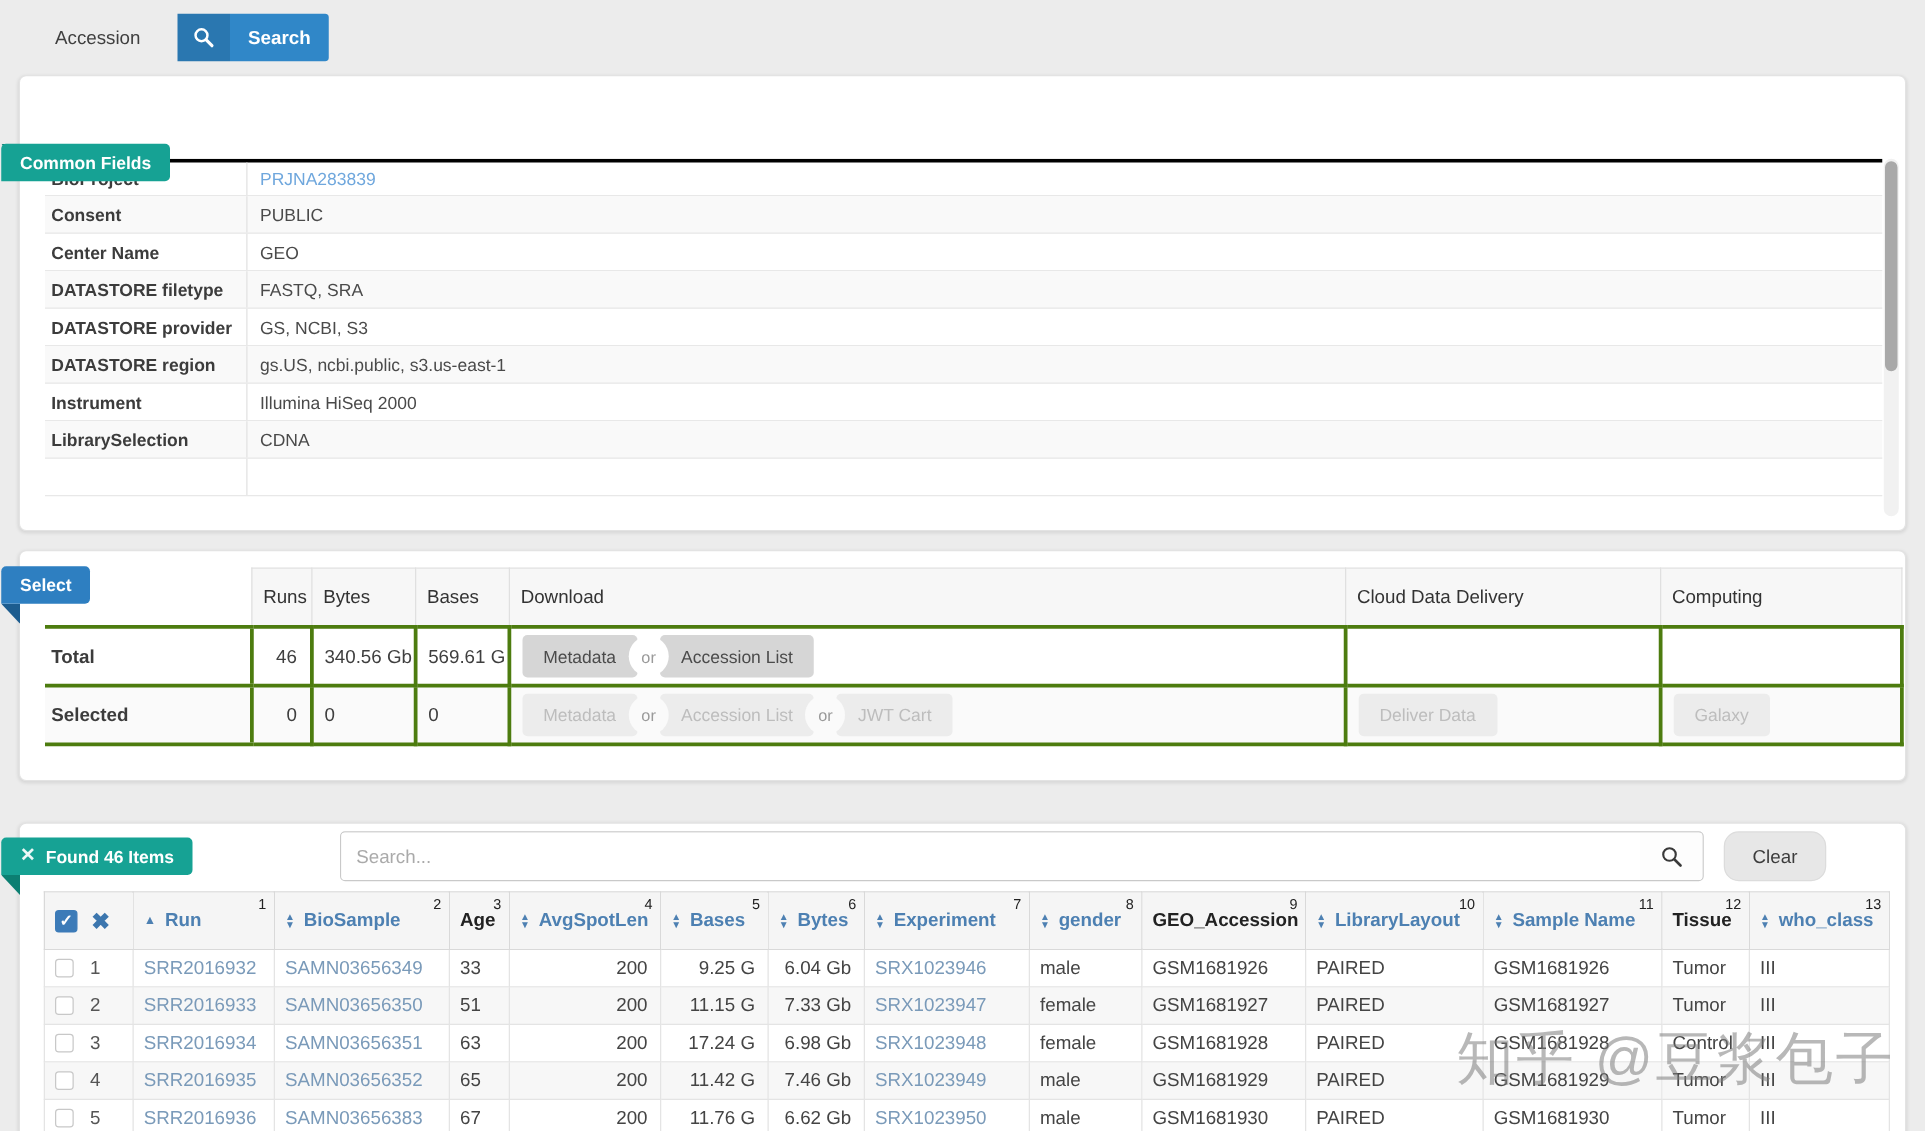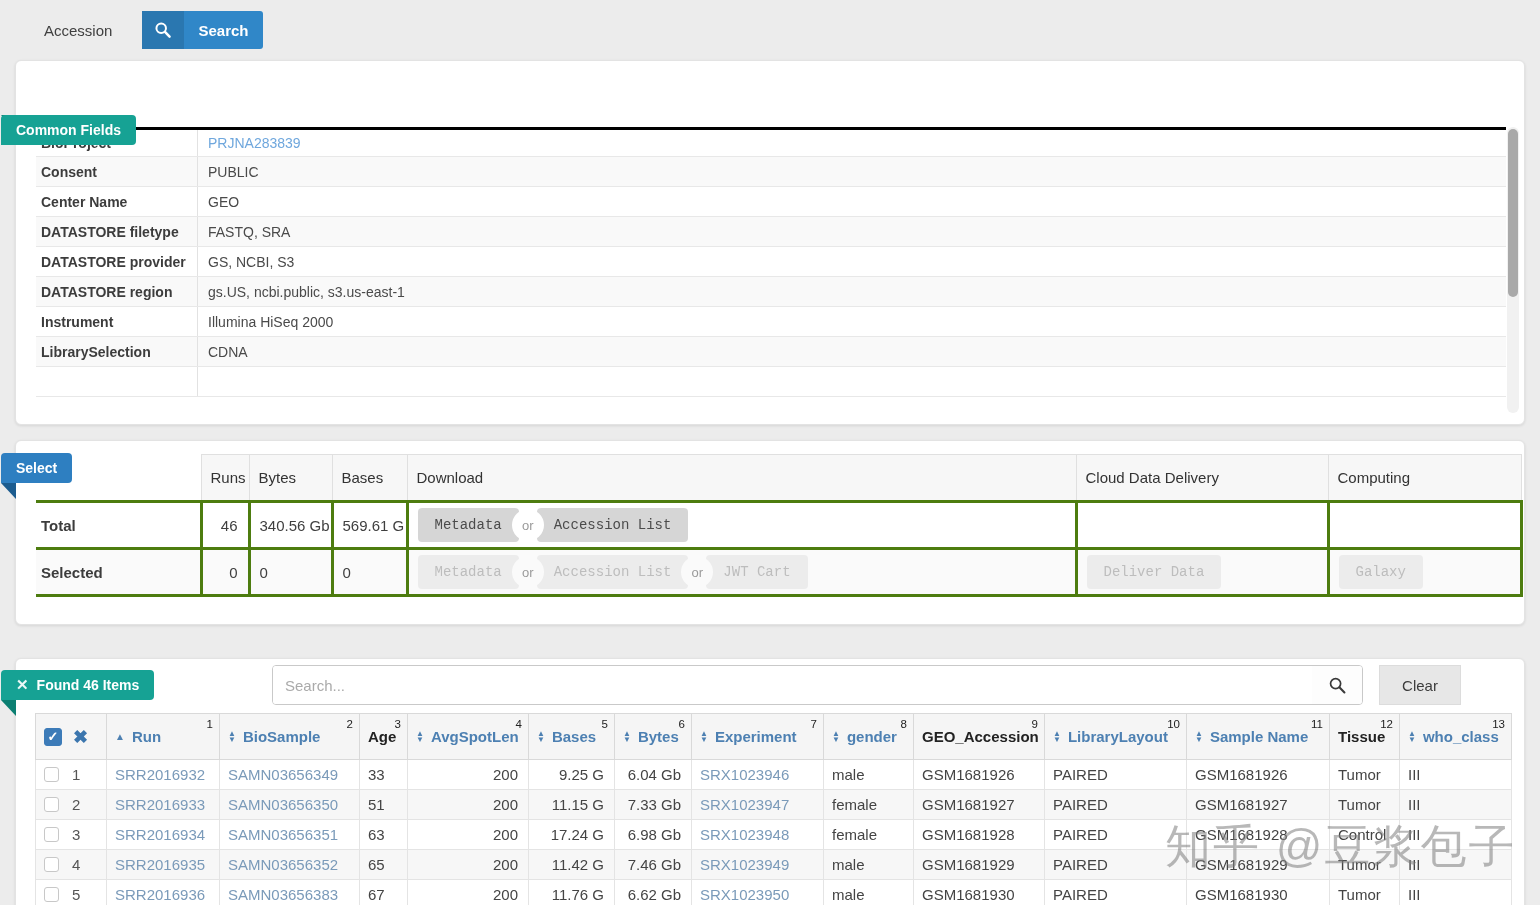--- a/index.html
+++ b/index.html
@@ -78,21 +78,21 @@
   .sel-table td { height:47px; font-size:15px; vertical-align:middle;margin-top:47px; }
   .sel-head td { background:#f7f7f7; border:1px solid #e0e0e0; color:#333; padding-left:9px; }
   .sel-head td.corner { background:transparent; border:none; }
   .sel-row td { border:3px solid #4d7c0f; padding-left:9px; }
   .sel-row td.sel-label { border-left:none; border-right:1px solid #e4e4e4; font-weight:bold; color:#3c3c3c; padding-left:5px; }
   .sel-row.row-selected td { background:#fafafa; }
   td.num-right { text-align:right; padding-right:10px; padding-left:0; }
   .btn-or-group { display:flex; align-items:center; }
   .gbtn {
     height:34px; padding:0 17px; border:none; border-radius:4px; background:#d6d6d6;
-    color:#4b4b4b; font-size:14px; cursor:pointer; font-family:Liberation Mono, monospace;
+    color:#4b4b4b; font-size:14px; cursor:pointer; font-family:Liberation Sans, sans-serif;
     white-space:nowrap;
   }
   .gbtn.disabled { background:#ececec; color:#bdbdbd; cursor:default; }
   .or-circle {
     width:32px; height:32px; border-radius:50%; display:flex; align-items:center; justify-content:center;
     color:#9a9a9a; font-size:13px; margin:0 -7px; z-index:2; position:relative; background:#fff;
   }
   .row-selected .or-circle { background:#fafafa; }
 
   
@@ -102,21 +102,21 @@
     border:1px solid #c9c9c9; border-radius:4px; background:#fff; display:flex; overflow:hidden;
   }
   .search-box input {
     flex:1; border:none; outline:none; padding:0 12px; font-size:15px; color:#4a4a4a;
     font-family:"Liberation Sans", sans-serif;
   }
   .search-box input::placeholder { color:#aaa; }
   .search-box .mag-seg { width:50px; display:flex; align-items:center; justify-content:center; background:#fdfdfd; cursor:pointer; }
   .clear-btn {
     position:absolute; left:1363px; top:6px; width:82px; height:40px;
-    background:#e7e7e7; border:1px solid #dcdcdc; border-radius:0; font-size:15px; color:#3c3c3c;
+    background:#e7e7e7; border:1px solid #dcdcdc; border-radius:12px; font-size:15px; color:#3c3c3c;
     cursor:pointer; font-family:"Liberation Sans", sans-serif;
   }
 
   .items-table { position:absolute; left:19px; top:54px; border-collapse:collapse; table-layout:fixed; width:1476px; }
   .items-table th {
     height:46px; background:#f5f5f5; border:1px solid #d9d9d9; position:relative;
     font-size:15px; text-align:left; padding-left:8px; vertical-align:middle;
   }
   .items-table th .sup { position:absolute; top:4px; right:6px; font-size:11.5px; font-weight:normal; color:#222; }
   .hlabel { display:flex; align-items:center; color:#4d80b2; font-weight:bold; }

